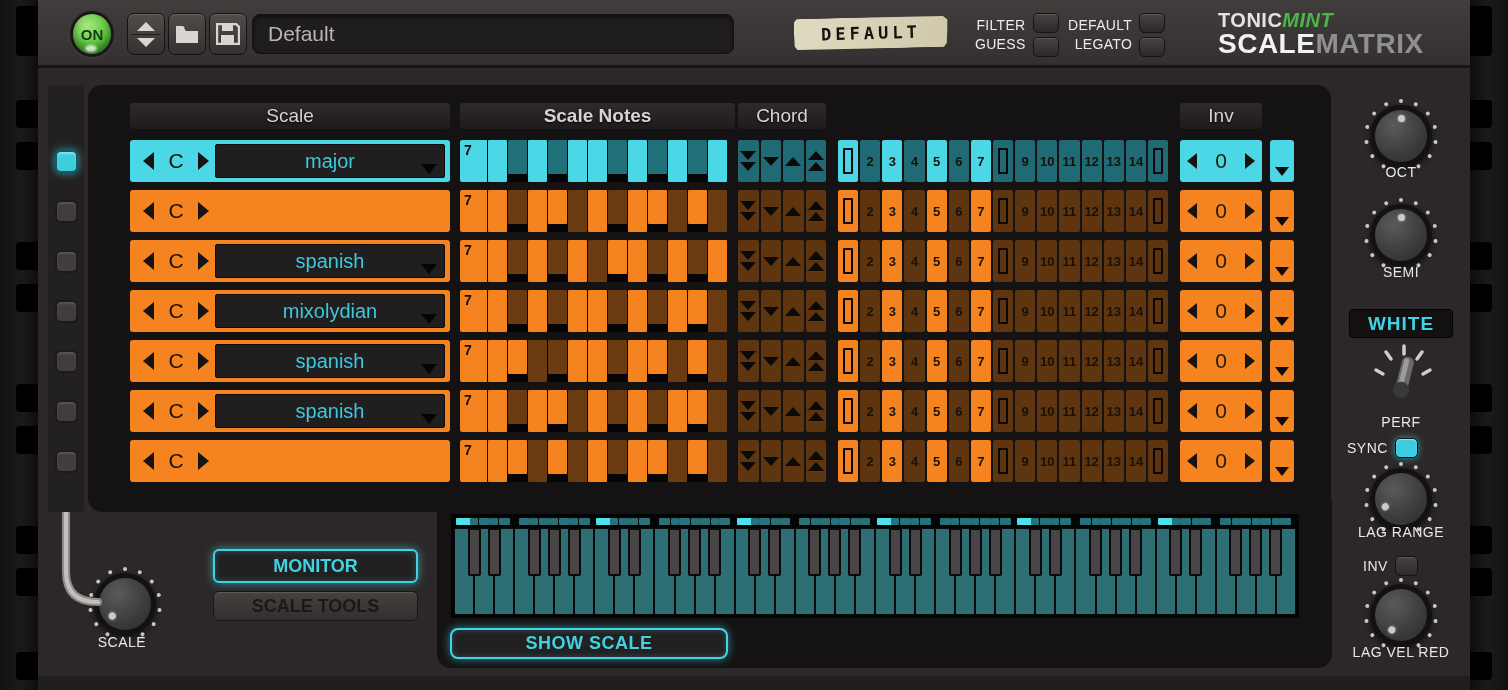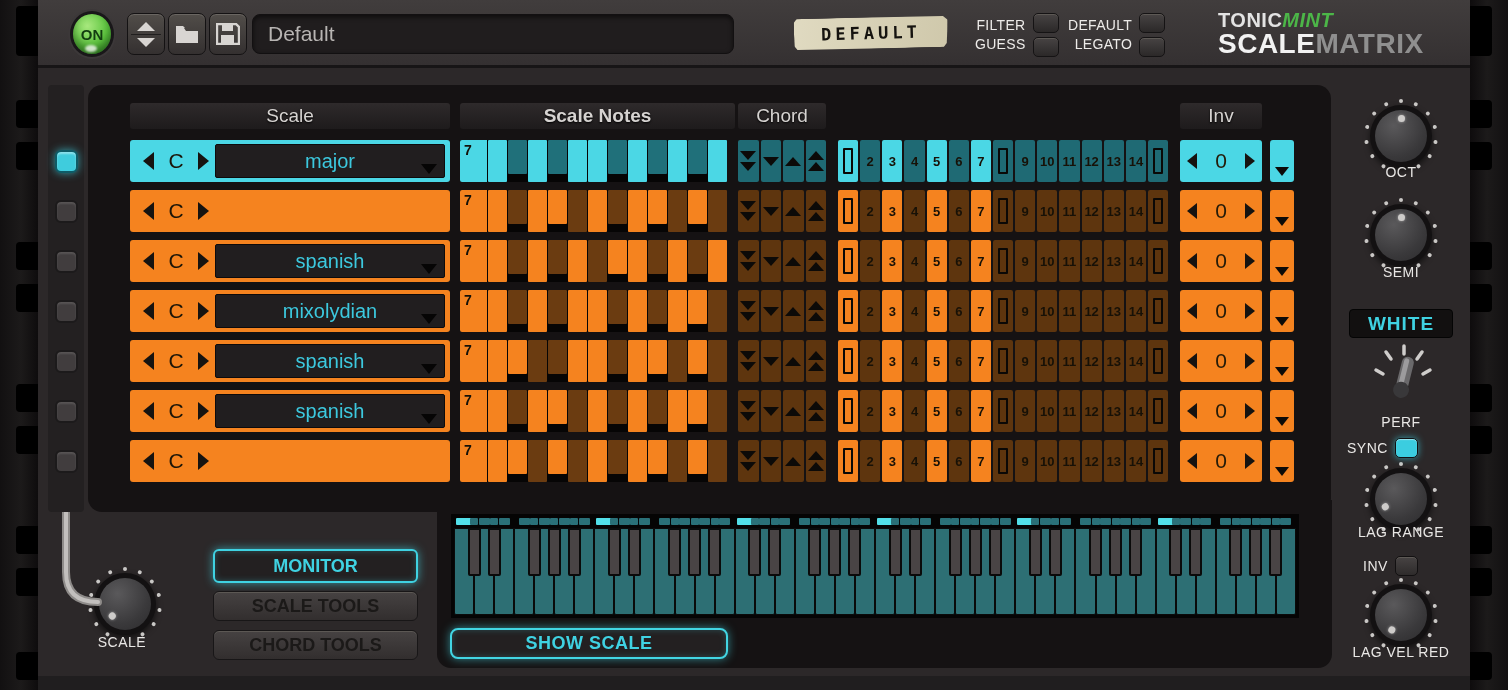--- a/index.html
+++ b/index.html
@@ -875,21 +875,20 @@
           <div class="bkey" style="left: 775.357px; width: 13px;"></div>
           <div class="bkey" style="left: 795.405px; width: 13px;"></div>
           <div class="bkey" style="left: 815.452px; width: 13px;"></div>
         </div>
     </div>
     <div id="show-scale">SHOW SCALE</div>
   </div>
 
   <div class="tab active" style="top:549px">MONITOR</div>
   <div class="tab" style="top:591px">SCALE TOOLS</div>
-  <div class="tab" style="top:630px">CHORD TOOLS</div>
 
   <div class="knob big" style="left: 88px; top: 567px; height: 74px; width: 74px;">
       <div class="k-dark" style="height: 62px; width: 62px;"></div>
       <div class="k-ring-dot" style="transform: rotate(-150deg) translateY(-35px);"></div>
       <div class="k-ring-dot" style="transform: rotate(-125deg) translateY(-35px);"></div>
       <div class="k-ring-dot" style="transform: rotate(-100deg) translateY(-35px);"></div>
       <div class="k-ring-dot" style="transform: rotate(-75deg) translateY(-35px);"></div>
       <div class="k-ring-dot" style="transform: rotate(-50deg) translateY(-35px);"></div>
       <div class="k-ring-dot" style="transform: rotate(-25deg) translateY(-35px);"></div>
       <div class="k-ring-dot" style="transform: rotate(0deg) translateY(-35px);"></div>

